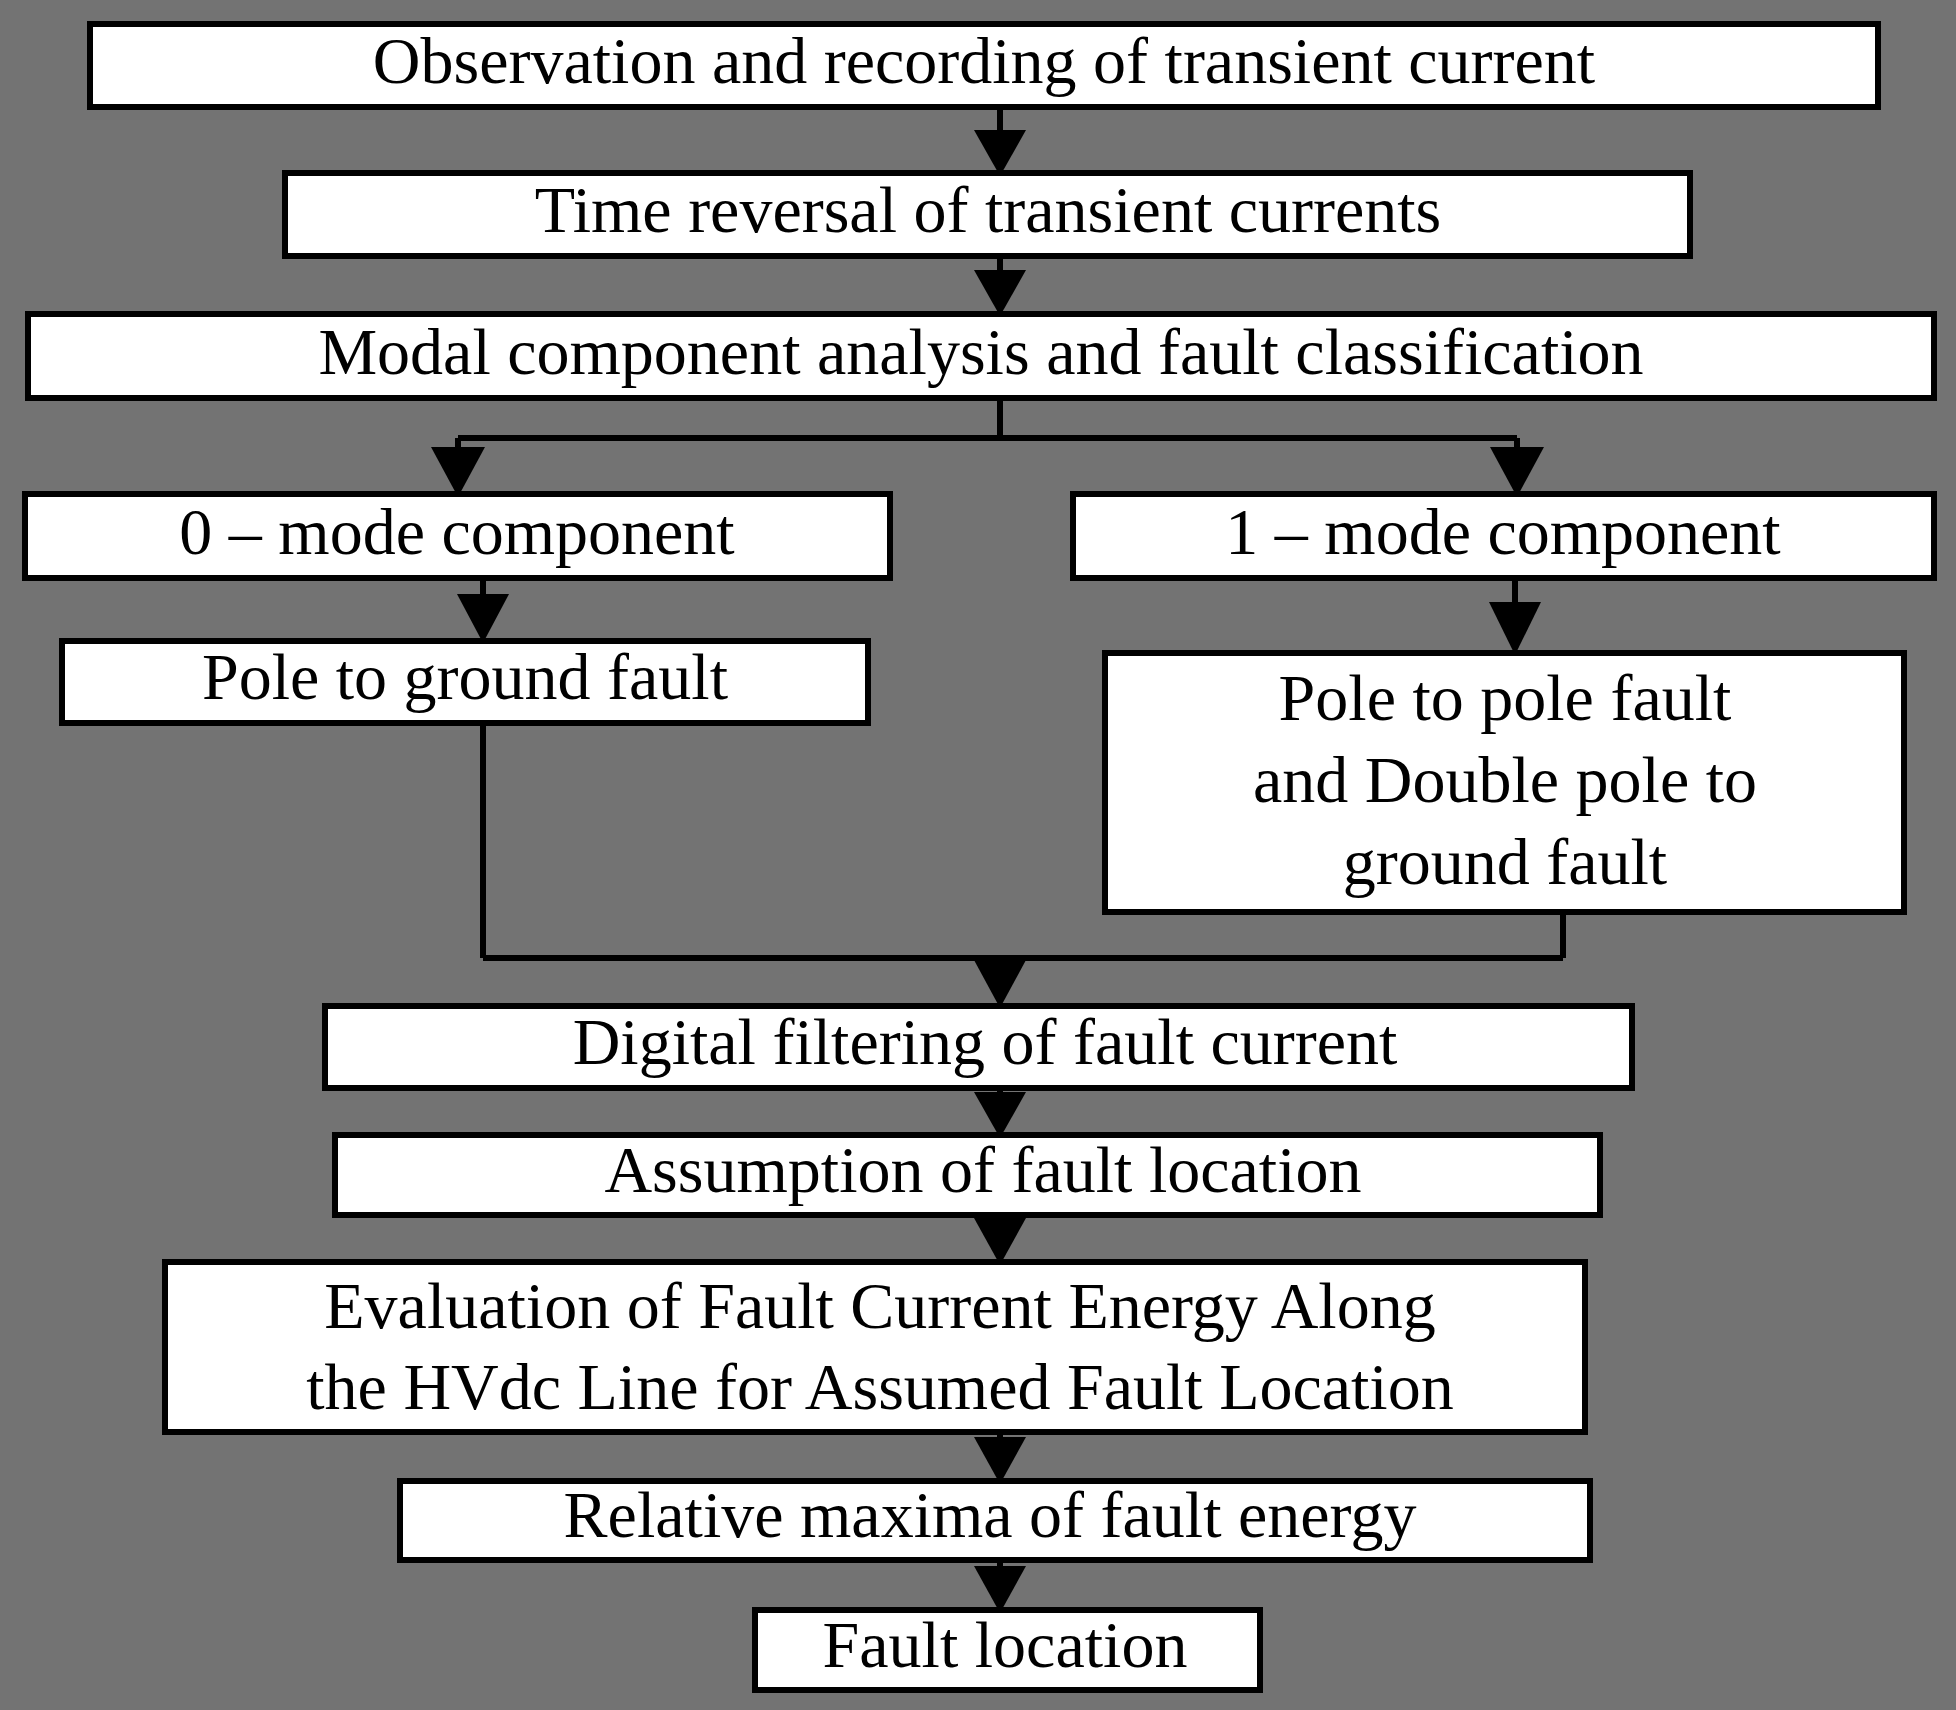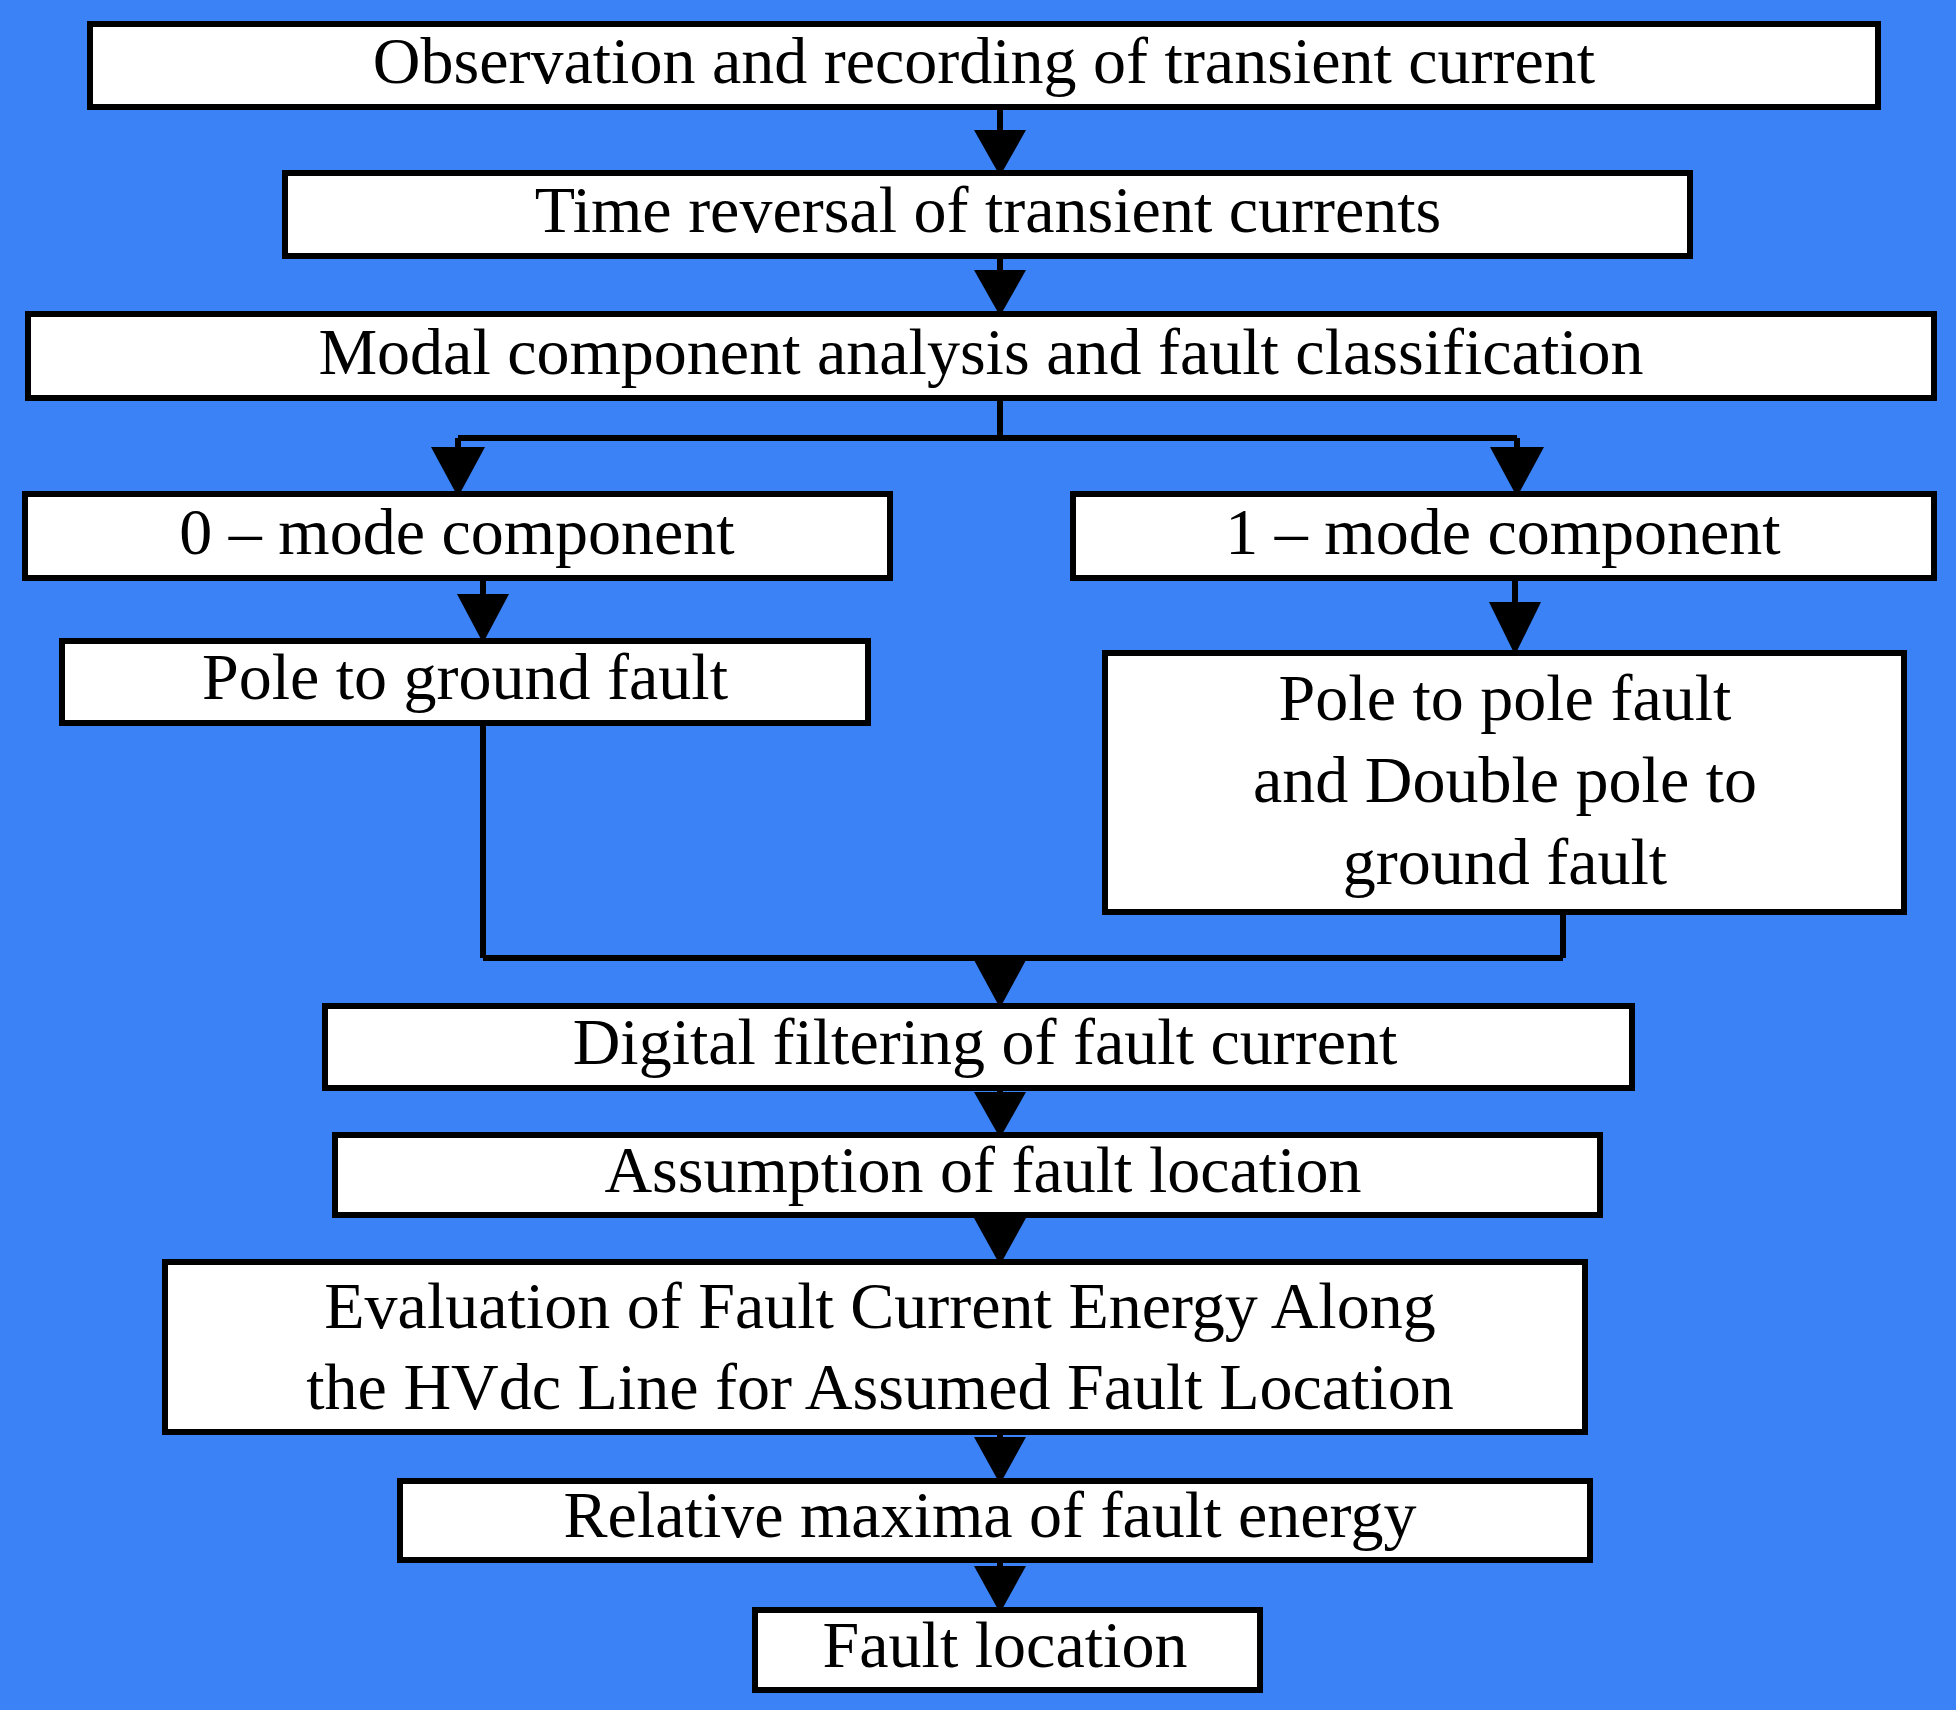--- a/index.html
+++ b/index.html
@@ -10,21 +10,21 @@
   body {
     width: 1956px;
     height: 1710px;
     font-family: "Liberation Serif", "DejaVu Serif", serif;
     overflow: hidden;
   }
   #flowchart-root {
     position: relative;
     width: 1956px;
     height: 1710px;
-    background: #3b82f6;
+    background: #737373;
   }
   svg.diagram {
     display: block;
     width: 1956px;
     height: 1710px;
   }
   .node-box {
     fill: #ffffff;
     stroke: #000000;
     stroke-width: 6;

